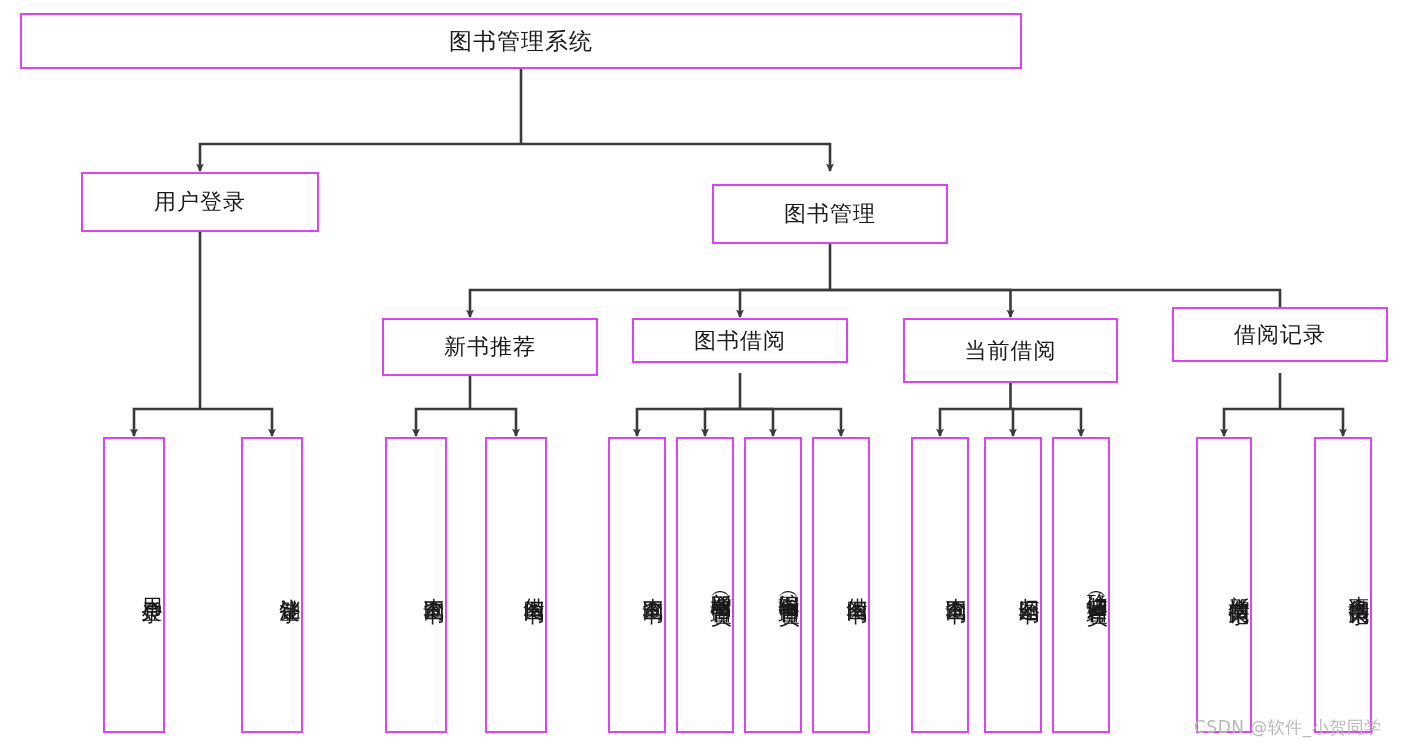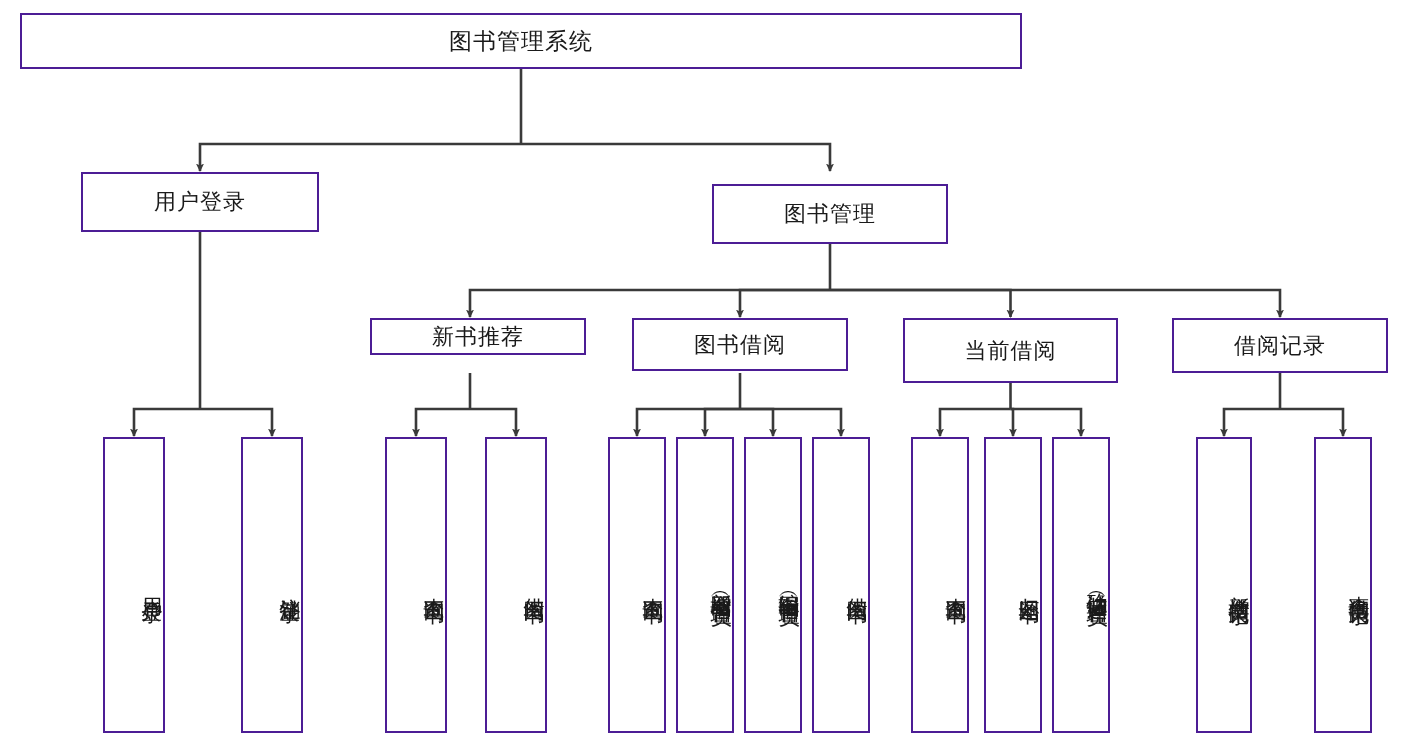--- a/index.html
+++ b/index.html
@@ -20,21 +20,21 @@
   #edges {
     position: absolute;
     left: 0;
     top: 0;
     width: 1405px;
     height: 747px;
   }
   .node {
     position: absolute;
     box-sizing: border-box;
-    border: 2px solid #4c1d95;
+    border: 2px solid #d946ef;
     background: #ffffff;
     display: flex;
     align-items: center;
     justify-content: center;
     color: #1a1a1a;
   }
   .node.horiz {
     font-size: 22px;
     letter-spacing: 1px;
   }
@@ -110,30 +110,30 @@
   <div id="nodes">
       <div class="node horiz root" style="left: 20px; top: 13px; width: 1002px; height: 56px;">
         <span>图书管理系统</span>
       </div>
       <div class="node horiz" style="left: 81px; top: 172px; width: 238px; height: 60px;">
         <span>用户登录</span>
       </div>
       <div class="node horiz" style="left: 712px; top: 184px; width: 236px; height: 60px;">
         <span>图书管理</span>
       </div>
-      <div class="node horiz" style="left: 370px; top: 318px; width: 216px; height: 37px;">
+      <div class="node horiz" style="left: 382px; top: 318px; width: 216px; height: 58px;">
         <span>新书推荐</span>
       </div>
-      <div class="node horiz" style="left: 632px; top: 318px; width: 216px; height: 53px;">
+      <div class="node horiz" style="left: 632px; top: 318px; width: 216px; height: 45px;">
         <span>图书借阅</span>
       </div>
       <div class="node horiz" style="left: 903px; top: 318px; width: 215px; height: 65px;">
         <span>当前借阅</span>
       </div>
-      <div class="node horiz" style="left: 1172px; top: 318px; width: 216px; height: 55px;">
+      <div class="node horiz" style="left: 1172px; top: 307px; width: 216px; height: 55px;">
         <span>借阅记录</span>
       </div>
       <div class="node vert" style="left: 103px; top: 437px; width: 62px; height: 296px;">
         <span>用户登录</span>
       </div>
       <div class="node vert" style="left: 241px; top: 437px; width: 62px; height: 296px;">
         <span>注销登录</span>
       </div>
       <div class="node vert" style="left: 385px; top: 437px; width: 62px; height: 296px;">
         <span>查询图书</span>
@@ -163,13 +163,14 @@
         <span>确认归还（管理员）</span>
       </div>
       <div class="node vert" style="left: 1196px; top: 437px; width: 56px; height: 296px;">
         <span>新增借阅记录</span>
       </div>
       <div class="node vert" style="left: 1314px; top: 437px; width: 58px; height: 296px;">
         <span>查询借阅记录</span>
       </div>
     </div>
 
+  <div class="watermark" style="left:1194px; top:716px;">CSDN @软件_小贺同学</div>
 </div>
 
 </body></html>

